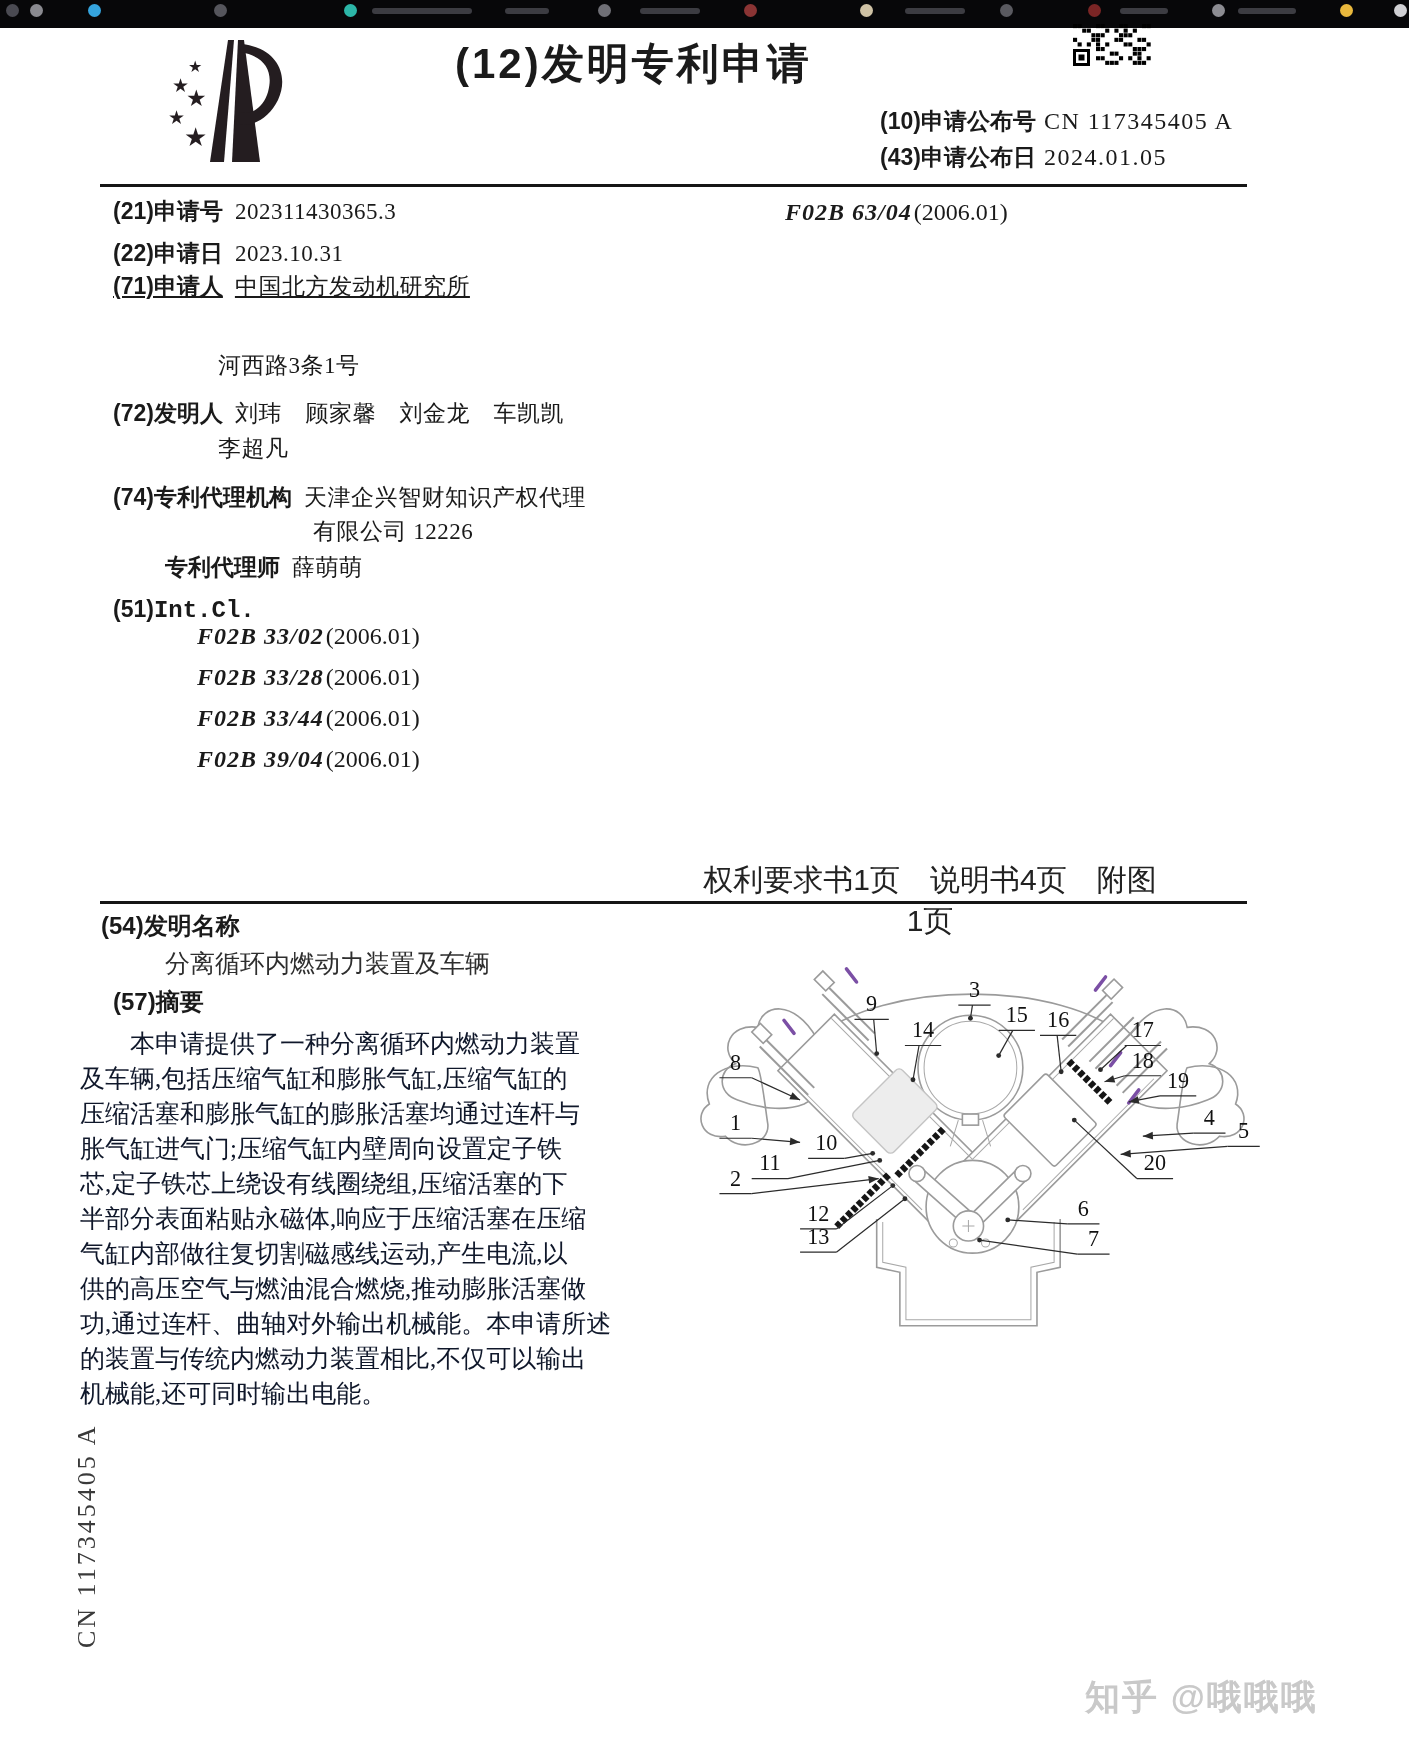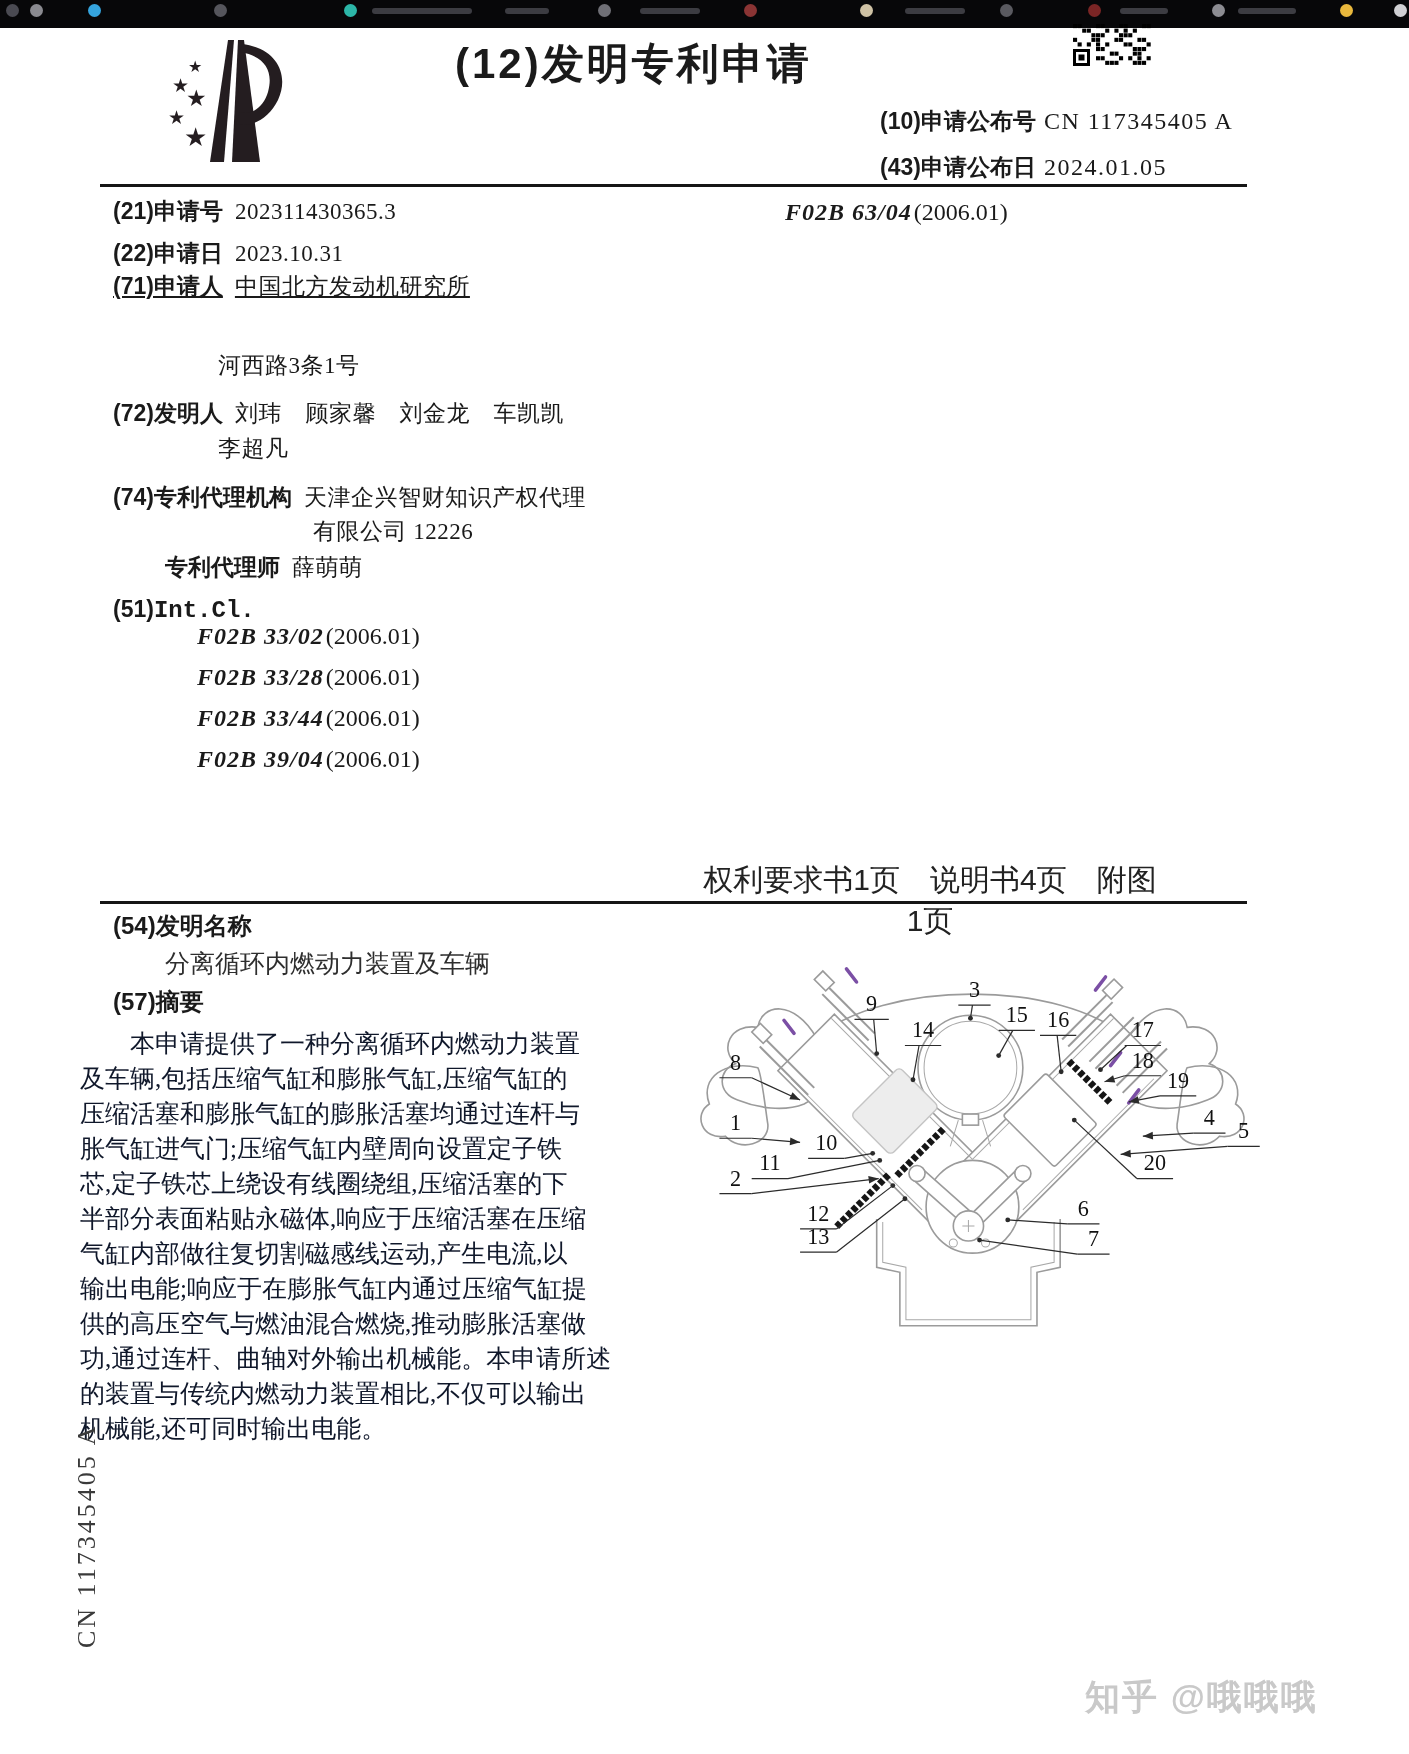--- a/index.html
+++ b/index.html
@@ -152,21 +152,21 @@
         <rect x="70" y="37.8" width="4.1" height="4.1" fill="#000"></rect>
         <rect x="1" y="26" width="17" height="17" fill="#000"></rect>
         <rect x="4" y="29" width="11" height="11" fill="#fff"></rect>
         <rect x="6.5" y="31.5" width="6" height="6" fill="#000"></rect>
       </svg>
   </div>
 
   <div class="publine" style="left:880px;top:106px;">
     <span class="pub-label">(10)申请公布号</span><span class="pub-value">CN 117345405 A</span>
   </div>
-  <div class="publine" style="left:880px;top:152px;text-align:right;">
+  <div class="publine" style="left:880px;top:142px;text-align:right;">
     <span class="pub-label">(43)申请公布日</span><span class="pub-value">2024.01.05</span>
   </div>
 
   <div class="hrule" style="top:184px;"></div>
 
   <div class="field" style="left:113px;top:196px;">
     <span class="flabel">(21)申请号</span><span class="fvalue">202311430365.3</span>
   </div>
   <div class="field" style="left:113px;top:238px;">
     <span class="flabel">(22)申请日</span><span class="fvalue">2023.10.31</span>
@@ -203,32 +203,31 @@
     </div>
 
   <div class="field" style="left:785px;top:198px;font-size:24px;">
     <span class="ipc-code">F02B 63/04</span><span class="ipc-date">(2006.01)</span>
   </div>
 
   <div class="pages-info">权利要求书1页　说明书4页　附图1页</div>
 
   <div class="hrule" style="top:901px;"></div>
 
-  <div class="sec-label" style="left:113px;top:910px;">(54)发明名称</div>
+  <div class="sec-label" style="left:101px;top:910px;">(54)发明名称</div>
   <div class="inv-name">分离循环内燃动力装置及车辆</div>
   <div class="sec-label" style="left:113px;top:986px;">(57)摘要</div>
   <div id="abstract">
       <div class="abs-line first">本申请提供了一种分离循环内燃动力装置</div>
       <div class="abs-line">及车辆,包括压缩气缸和膨胀气缸,压缩气缸的</div>
       <div class="abs-line">压缩活塞和膨胀气缸的膨胀活塞均通过连杆与</div>
       <div class="abs-line">胀气缸进气门;压缩气缸内壁周向设置定子铁</div>
       <div class="abs-line">芯,定子铁芯上绕设有线圈绕组,压缩活塞的下</div>
       <div class="abs-line">半部分表面粘贴永磁体,响应于压缩活塞在压缩</div>
       <div class="abs-line">气缸内部做往复切割磁感线运动,产生电流,以</div>
-      <div class="abs-line">输出电能;响应于在膨胀气缸内通过压缩气缸提</div>
       <div class="abs-line">供的高压空气与燃油混合燃烧,推动膨胀活塞做</div>
       <div class="abs-line">功,通过连杆、曲轴对外输出机械能。本申请所述</div>
       <div class="abs-line">的装置与传统内燃动力装置相比,不仅可以输出</div>
       <div class="abs-line">机械能,还可同时输出电能。</div>
     </div>
 
   <div class="figure-wrap">
     <svg width="625" height="484" viewBox="0 0 620 480">
 
       <path class="fig-stroke" d="M92,200 C60,192 34,210 44,236 C28,246 36,272 60,268 C74,284 104,276 102,256 C100,244 96,206 92,200 Z"></path>

